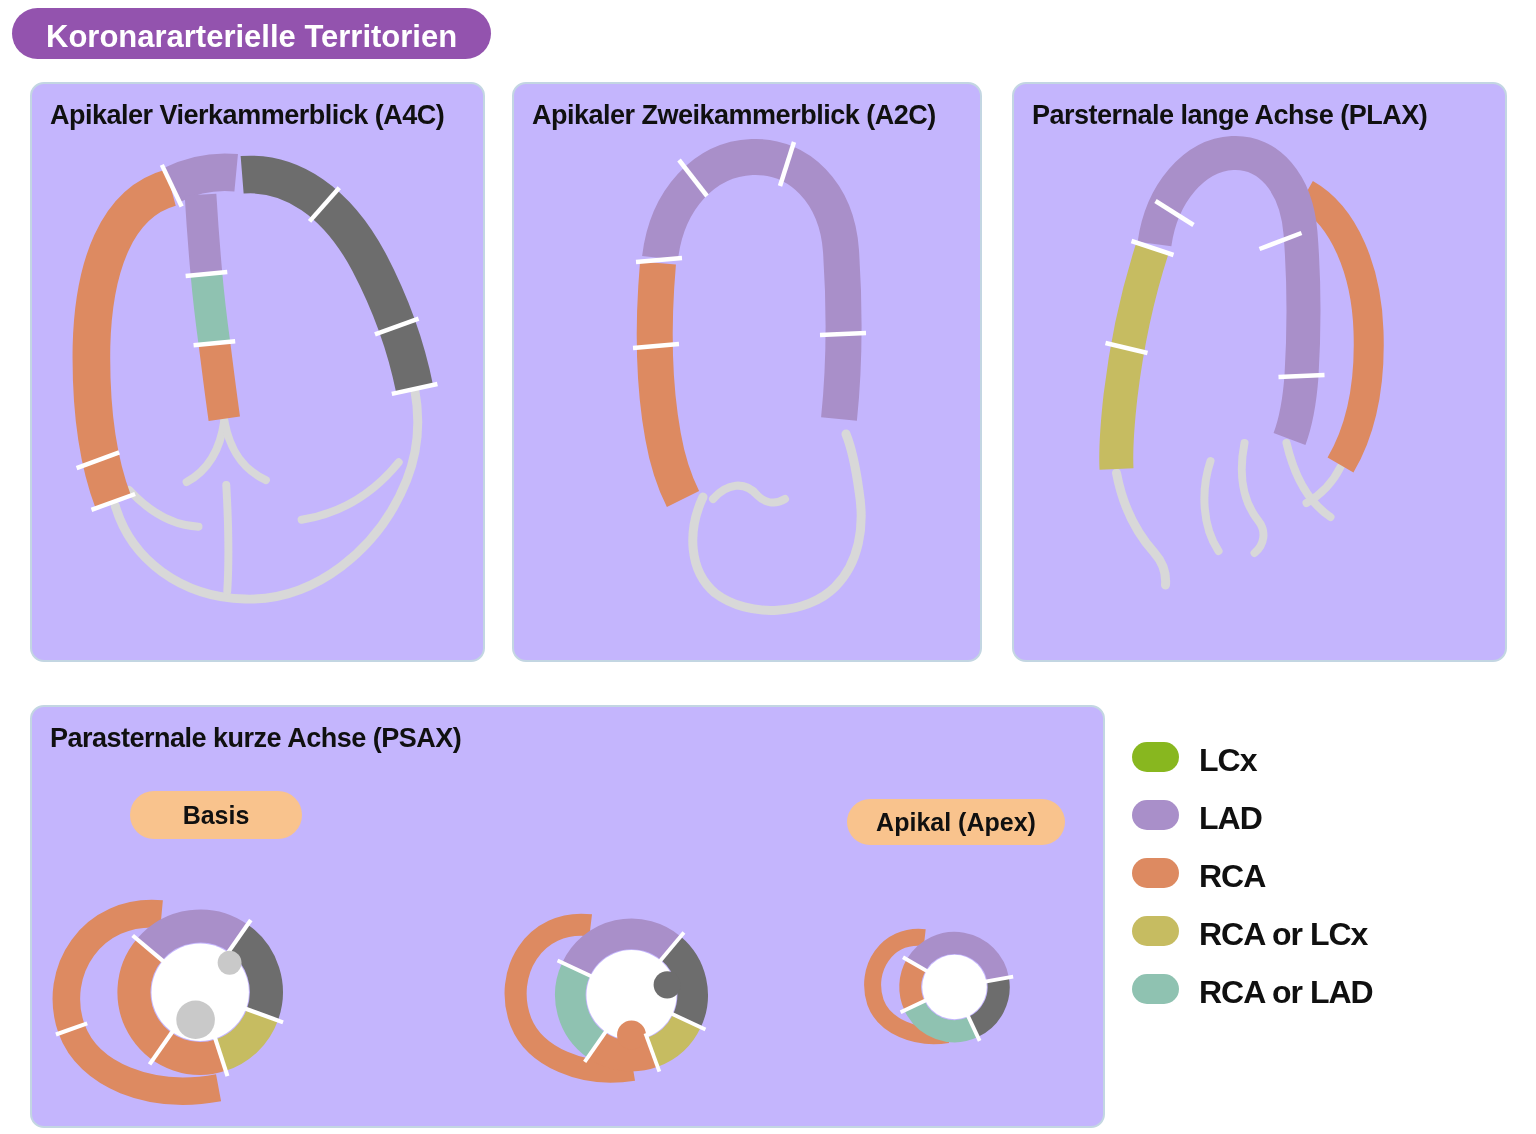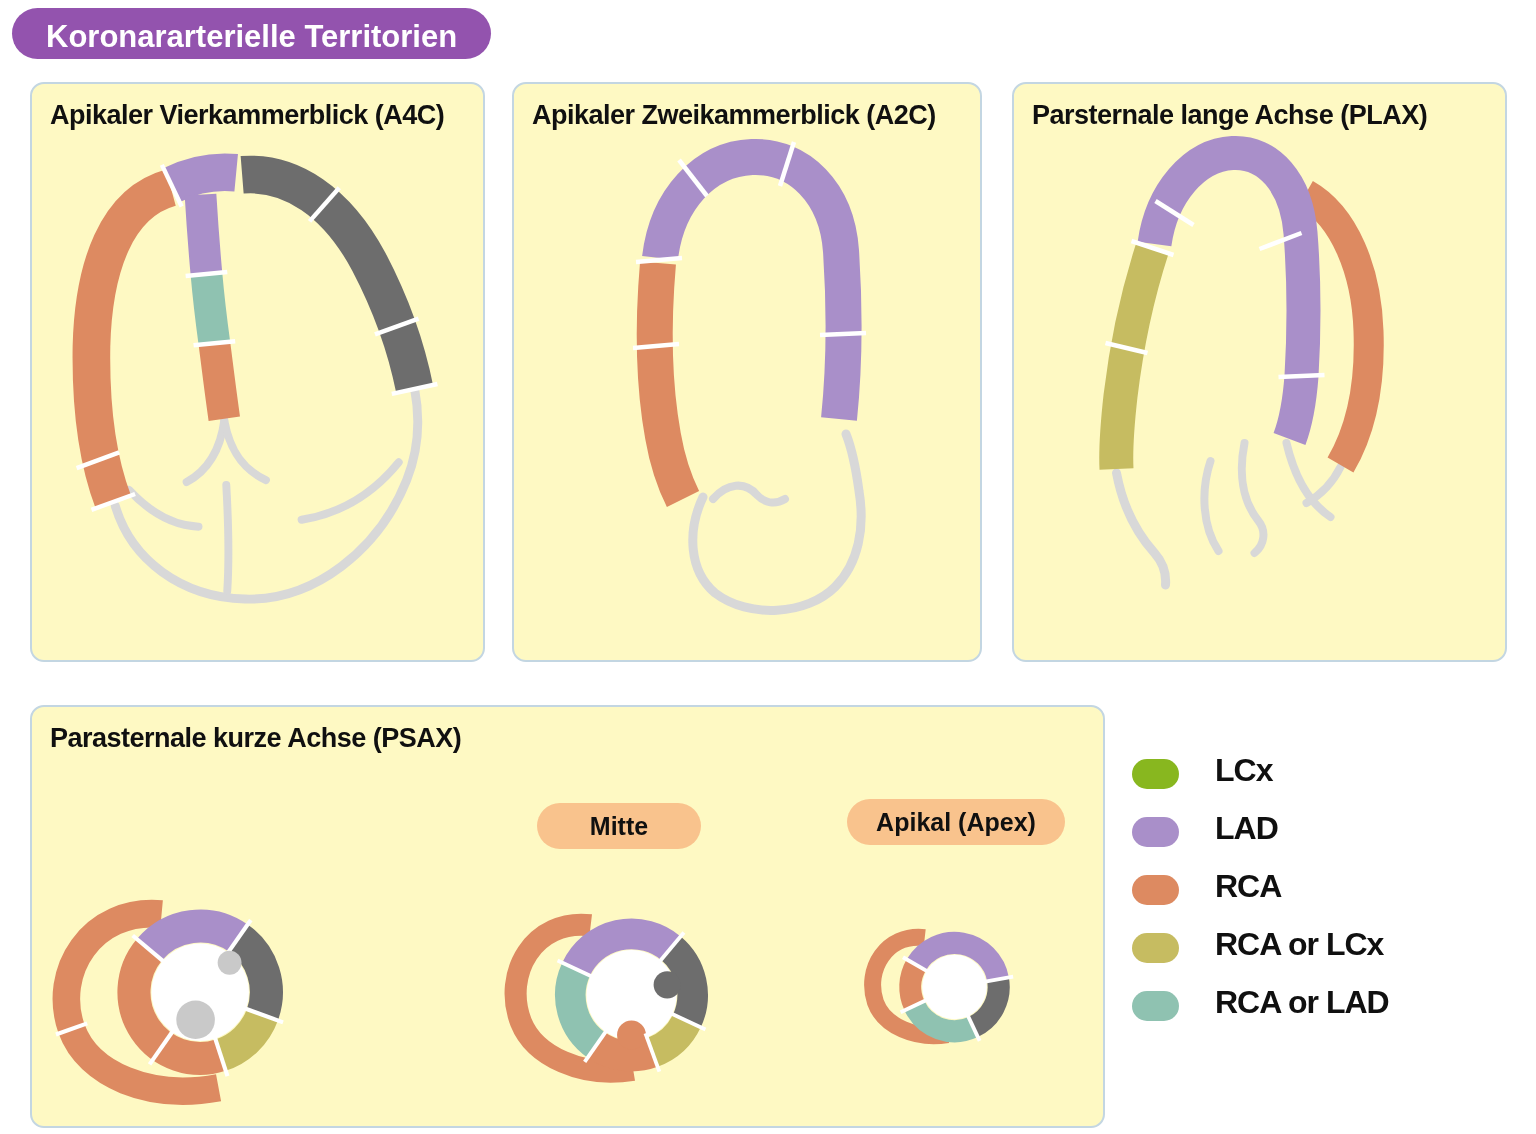--- a/index.html
+++ b/index.html
@@ -15,21 +15,21 @@
   .badge {
     position: absolute; left: 12px; top: 8px;
     background: var(--header-bg, #9353ae);
     color: var(--header-text, #fff);
     font-size: 31px; font-weight: 600;
     padding: 11px 34px 4px;
     border-radius: 29px;
   }
   .card {
     position: absolute;
-    background: #fef9c3;
+    background: #c4b5fd;
     border: 2px solid var(--card-border, #c3d6e2);
     border-radius: 14px;
   }
   #card-a4c  { left: 30px;  top: 82px;  width: 455px;  height: 580px; }
   #card-a2c  { left: 512px; top: 82px;  width: 470px;  height: 580px; }
   #card-plax { left: 1012px;top: 82px;  width: 495px;  height: 580px; }
   #card-psax { left: 30px;  top: 705px; width: 1075px; height: 423px; }
   .card-title {
     font-size: 27px; font-weight: 700;
     padding: 16px 18px 0 18px;
@@ -44,21 +44,21 @@
     font-size: 25px; font-weight: 600;
     display: flex; align-items: center; justify-content: center;
   }
   #pill-basis  { left: 98px;  top: 84px; width: 172px; height: 48px; }
   #pill-mitte  { left: 505px; top: 96px; width: 164px; height: 46px; }
   #pill-apikal { left: 815px; top: 92px; width: 218px; height: 46px; }
   #donut-basis  { position: absolute; left: 12px;  top: 138px; }
   #donut-mitte  { position: absolute; left: 455px; top: 152px; }
   #donut-apikal { position: absolute; left: 812px; top: 178px; }
   .legend { position: absolute; left: 1132px; top: 742px; }
-  .legend-row { display: flex; align-items: flex-end; gap: 36px; height: 47px; margin-bottom: 11px; }
+  .legend-row { display: flex; align-items: flex-start; gap: 20px; height: 47px; margin-bottom: 11px; }
   .swatch { width: 47px; height: 30px; border-radius: 15px; flex: 0 0 auto; }
   .legend-label { font-size: 32px; font-weight: 700; letter-spacing: -1px; white-space: nowrap; }
 
   
   .seg { fill: none; stroke-linecap: butt; }
   .st-lad     { stroke: var(--c-lad); }
   .st-rca     { stroke: var(--c-rca); }
   .st-rca_lcx { stroke: var(--c-rca_lcx); }
   .st-rca_lad { stroke: var(--c-rca_lad); }
   .st-lad_lcx { stroke: var(--c-lad_lcx); }
@@ -154,22 +154,22 @@
       <line class="div" x1="245" y1="118" x2="287" y2="102"></line>
       <line class="div" x1="264" y1="246" x2="310" y2="244"></line>
       <line class="div" x1="91" y1="212" x2="133" y2="222"></line>
     </g>
   </svg>
 </div>
 
 <div class="card" id="card-psax">
   <div class="card-title">Parasternale kurze Achse (PSAX)</div>
 
-  <div class="pill" id="pill-mitte">
-    <span>Mitte</span>
+  <div class="pill" id="pill-basis">
+    <span>Basis</span>
   </div>
   <div class="pill" id="pill-apikal">
     <span>Apikal (Apex)</span>
   </div>
 
   <svg class="diagram-svg" id="donut-basis" width="294" height="276" viewBox="0 0 320 300">
     <path class="seg st-rca w30" d="M 128 75 C 52 68, 8 138, 30 200 C 48 250, 115 278, 190 264"></path>
     <line class="div" x1="47" y1="194" x2="13" y2="206"></line>
     <circle class="f-white" cx="170" cy="160" r="53"></circle>
     <path class="seg st-lad w36" d="M 114.8 113.7 A 72 72 0 0 1 211.3 101"></path>

